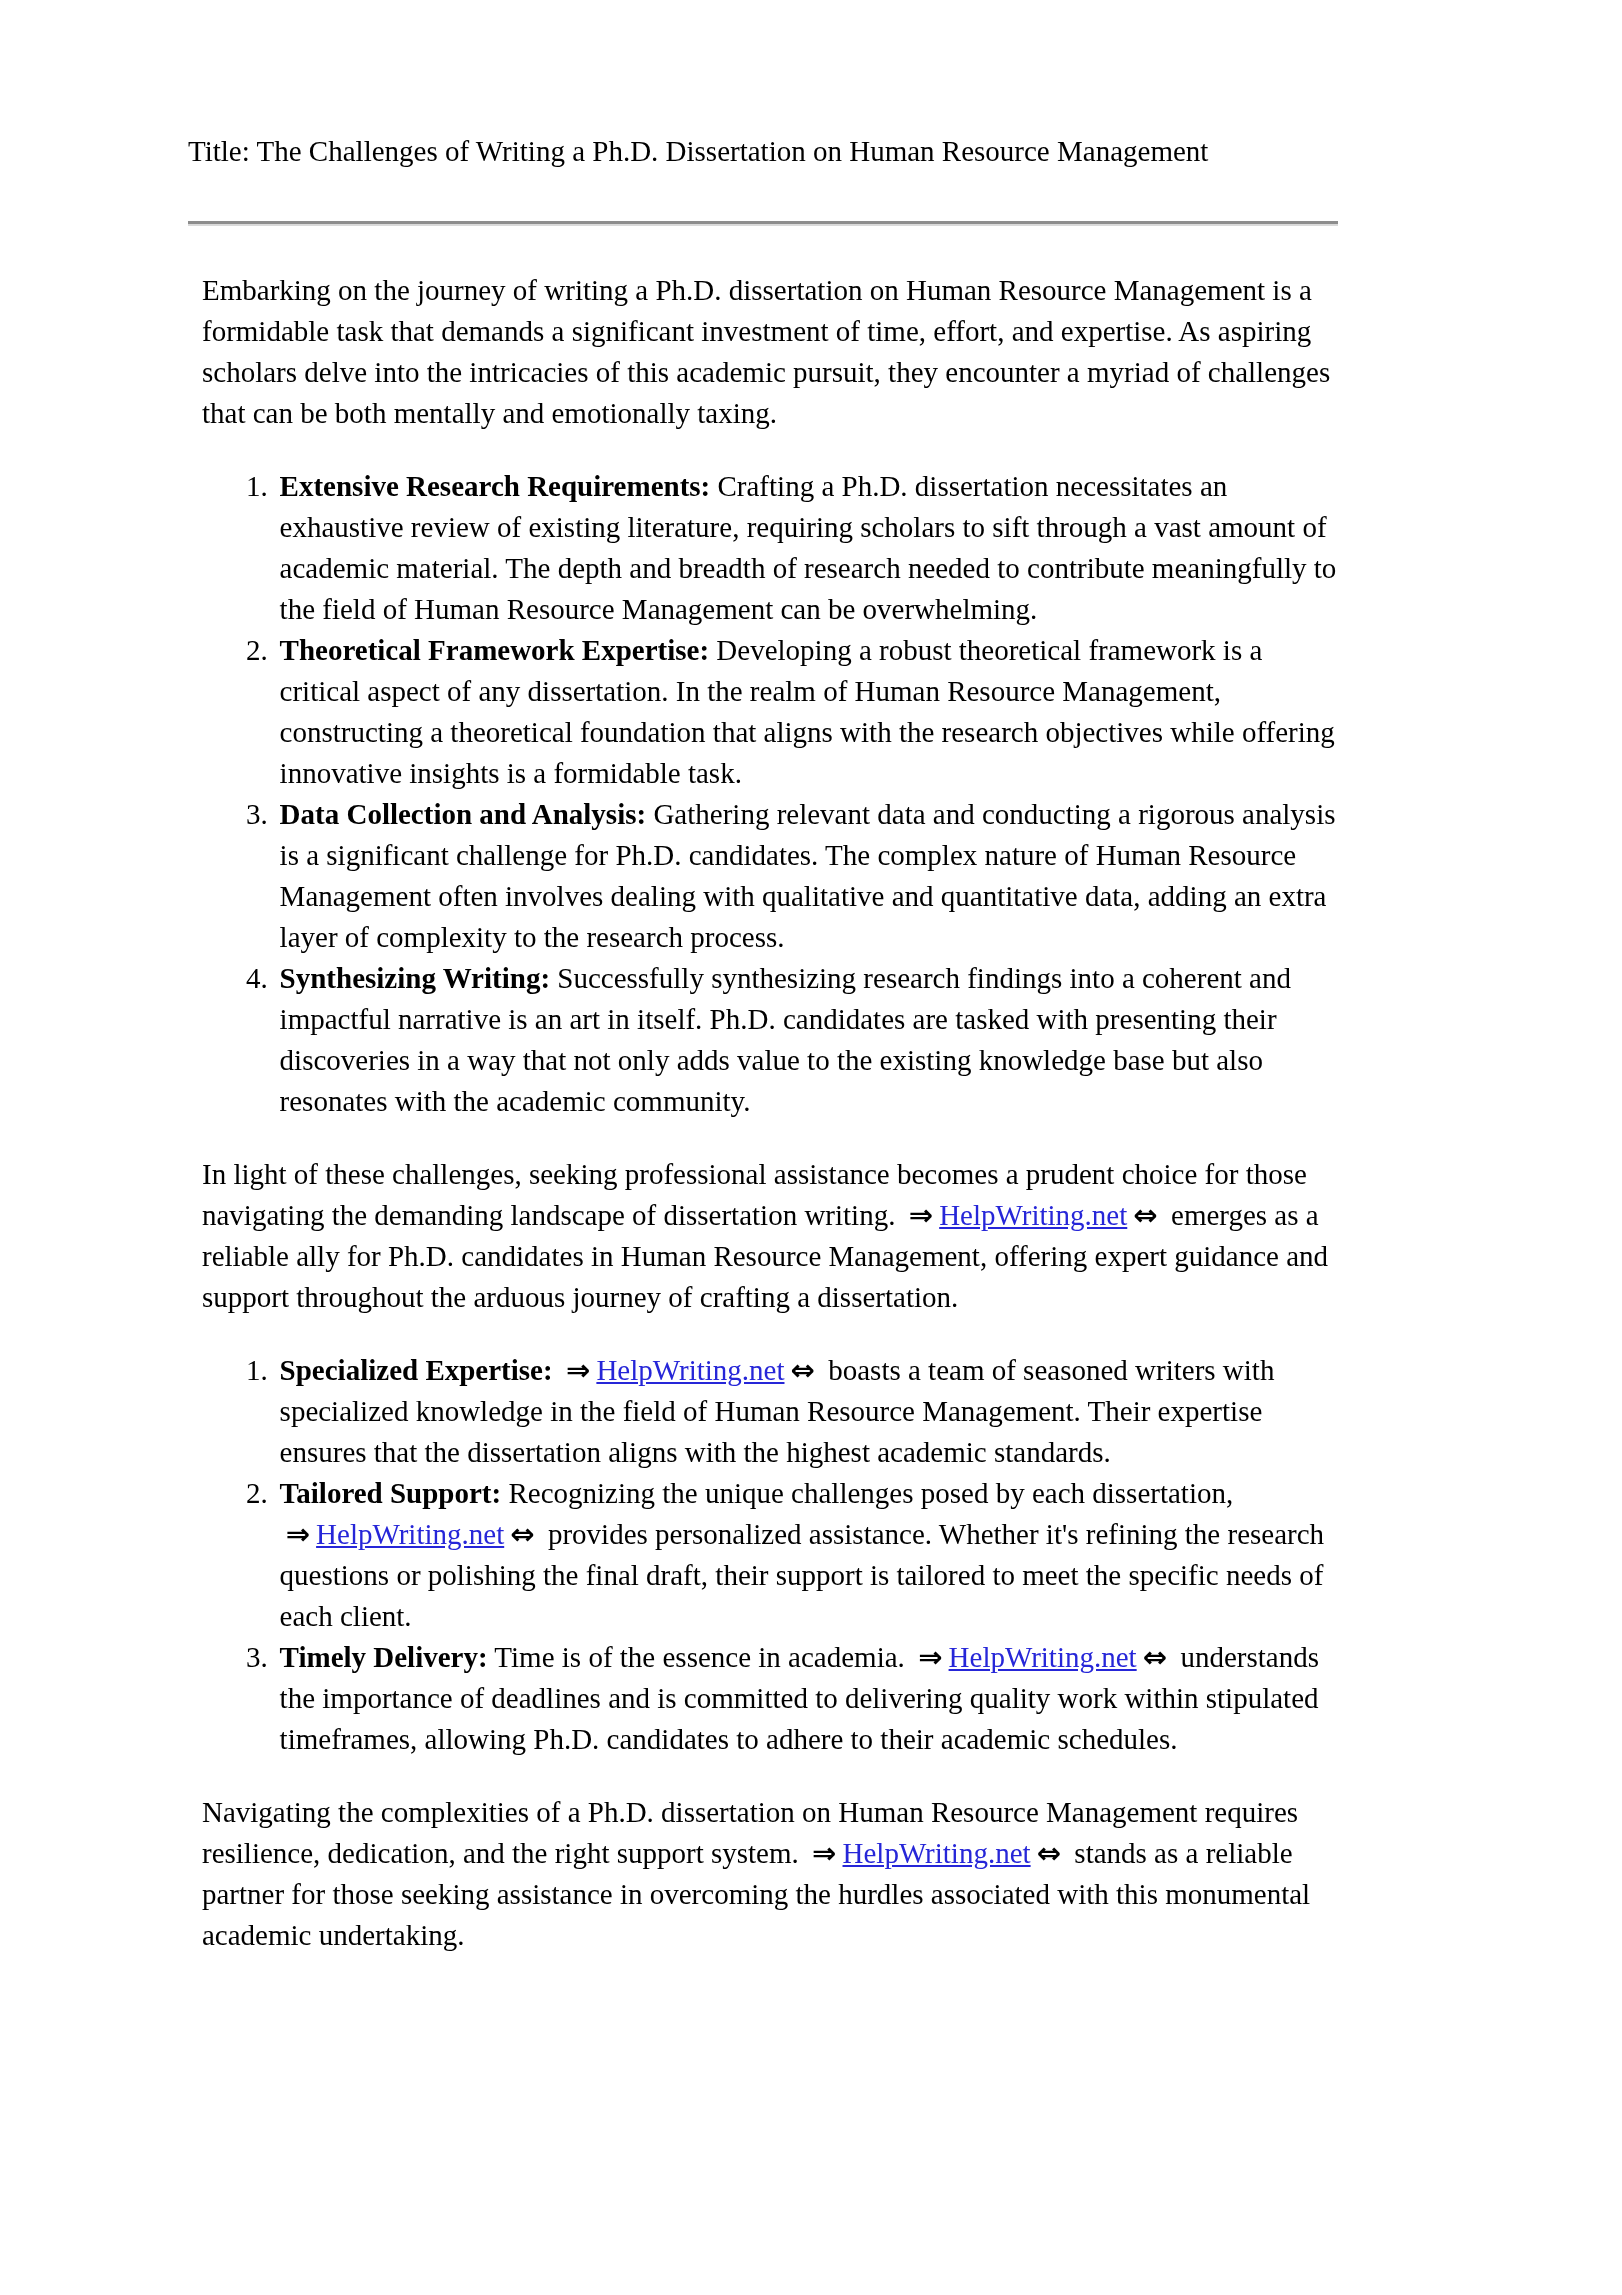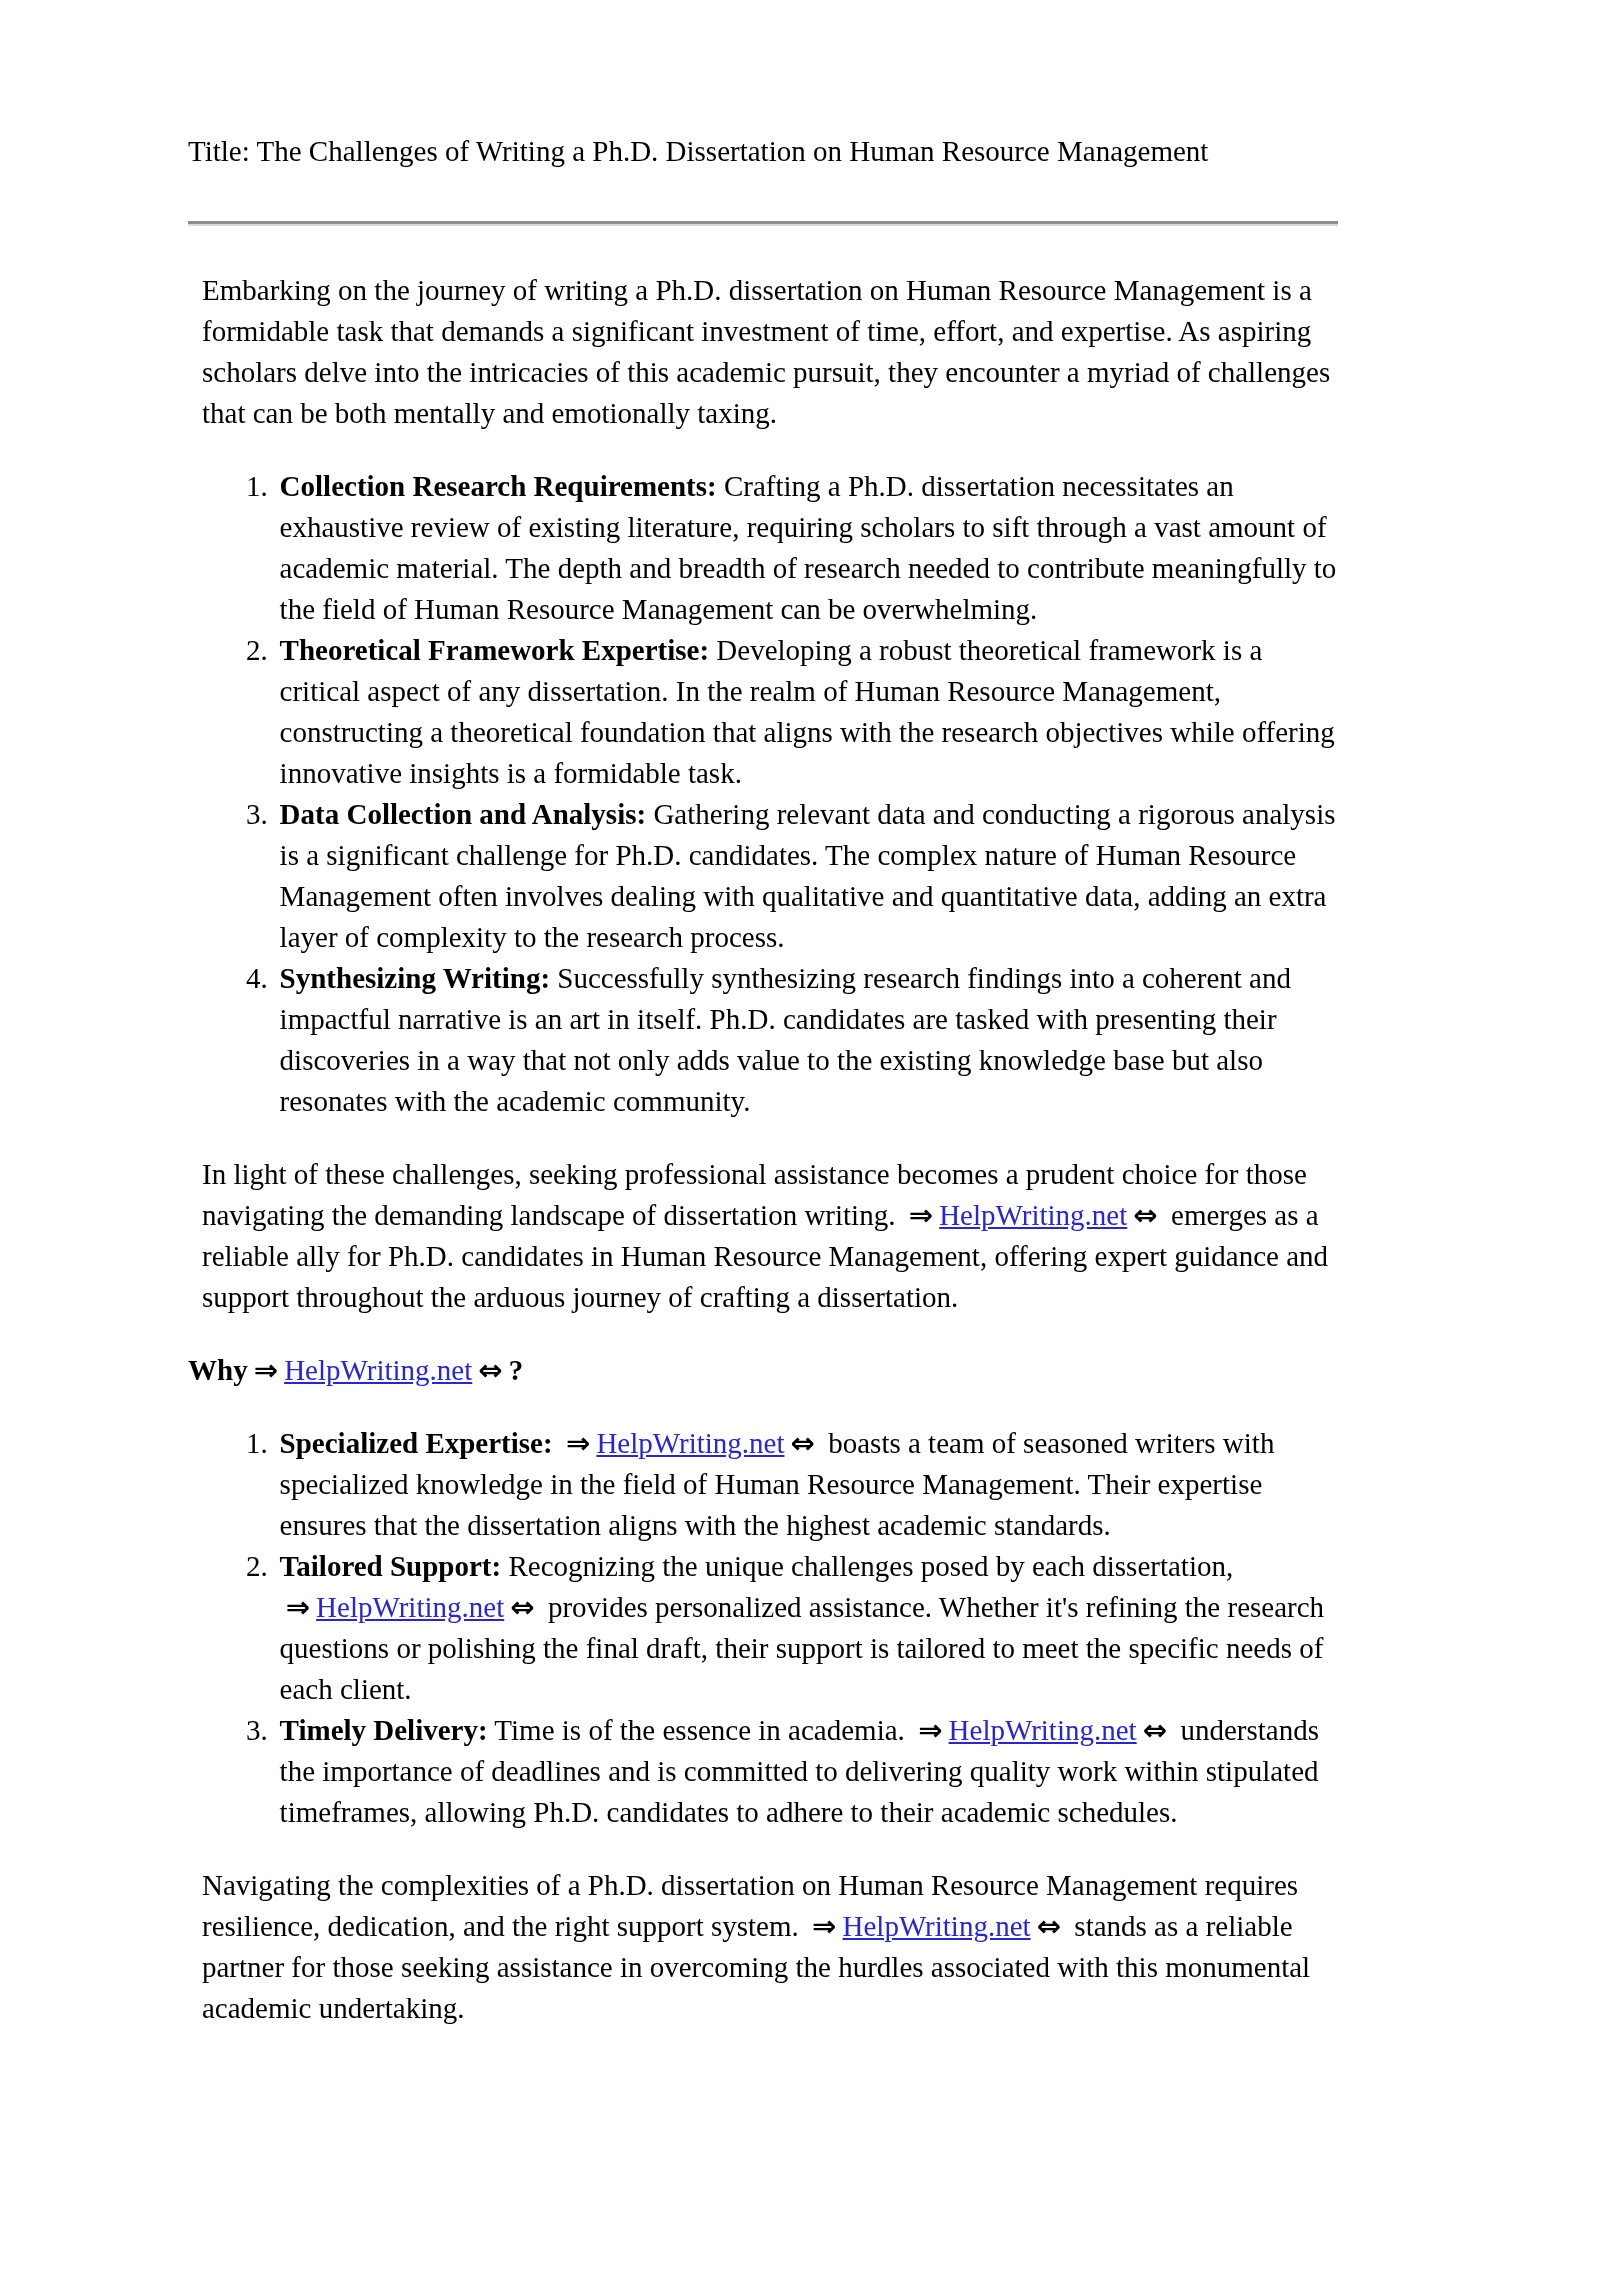--- a/index.html
+++ b/index.html
@@ -45,29 +45,28 @@
 
 <div class="page">
 
   <p class="doc-title">Title: The Challenges of Writing a Ph.D. Dissertation on Human Resource Management</p>
 
   <hr class="rule">
 
   <p>Embarking on the journey of writing a Ph.D. dissertation on Human Resource Management is a formidable task that demands a significant investment of time, effort, and expertise. As aspiring scholars delve into the intricacies of this academic pursuit, they encounter a myriad of challenges that can be both mentally and emotionally taxing.</p>
 
   <ol>
-    <li><span class="lead">Collection Research Requirements:</span><span> Crafting a Ph.D. dissertation necessitates an exhaustive review of existing literature, requiring scholars to sift through a vast amount of academic material. The depth and breadth of research needed to contribute meaningfully to the field of Human Resource Management can be overwhelming.</span></li>
+    <li><span class="lead">Extensive Research Requirements:</span><span> Crafting a Ph.D. dissertation necessitates an exhaustive review of existing literature, requiring scholars to sift through a vast amount of academic material. The depth and breadth of research needed to contribute meaningfully to the field of Human Resource Management can be overwhelming.</span></li>
     <li><span class="lead">Theoretical Framework Expertise:</span><span> Developing a robust theoretical framework is a critical aspect of any dissertation. In the realm of Human Resource Management, constructing a theoretical foundation that aligns with the research objectives while offering innovative insights is a formidable task.</span></li>
     <li><span class="lead">Data Collection and Analysis:</span><span> Gathering relevant data and conducting a rigorous analysis is a significant challenge for Ph.D. candidates. The complex nature of Human Resource Management often involves dealing with qualitative and quantitative data, adding an extra layer of complexity to the research process.</span></li>
     <li><span class="lead">Synthesizing Writing:</span><span> Successfully synthesizing research findings into a coherent and impactful narrative is an art in itself. Ph.D. candidates are tasked with presenting their discoveries in a way that not only adds value to the existing knowledge base but also resonates with the academic community.</span></li>
   </ol>
 
   <p><span>In light of these challenges, seeking professional assistance becomes a prudent choice for those navigating the demanding landscape of dissertation writing. </span><span class="arr">⇒</span><a class="site-link" style="color: rgb(38, 38, 216);">HelpWriting.net</a><span class="arr">⇔</span><span> emerges as a reliable ally for Ph.D. candidates in Human Resource Management, offering expert guidance and support throughout the arduous journey of crafting a dissertation.</span></p>
 
-  <p class="why"><span>Why</span><span class="arr">⇒</span><a class="site-link" style="color: rgb(38, 38, 216);">HelpWriting.net</a><span class="arr">⇔</span><span>?</span></p>
 
   <ol>
     <li><span class="lead">Specialized Expertise:</span><span> </span><span class="arr">⇒</span><a class="site-link" style="color: rgb(38, 38, 216);">HelpWriting.net</a><span class="arr">⇔</span><span> boasts a team of seasoned writers with specialized knowledge in the field of Human Resource Management. Their expertise ensures that the dissertation aligns with the highest academic standards.</span></li>
     <li><span class="lead">Tailored Support:</span><span> Recognizing the unique challenges posed by each dissertation, </span><span class="arr">⇒</span><a class="site-link" style="color: rgb(38, 38, 216);">HelpWriting.net</a><span class="arr">⇔</span><span> provides personalized assistance. Whether it's refining the research questions or polishing the final draft, their support is tailored to meet the specific needs of each client.</span></li>
     <li><span class="lead">Timely Delivery:</span><span> Time is of the essence in academia. </span><span class="arr">⇒</span><a class="site-link" style="color: rgb(38, 38, 216);">HelpWriting.net</a><span class="arr">⇔</span><span> understands the importance of deadlines and is committed to delivering quality work within stipulated timeframes, allowing Ph.D. candidates to adhere to their academic schedules.</span></li>
   </ol>
 
   <p><span>Navigating the complexities of a Ph.D. dissertation on Human Resource Management requires resilience, dedication, and the right support system. </span><span class="arr">⇒</span><a class="site-link" style="color: rgb(38, 38, 216);">HelpWriting.net</a><span class="arr">⇔</span><span> stands as a reliable partner for those seeking assistance in overcoming the hurdles associated with this monumental academic undertaking.</span></p>
 
 </div>

